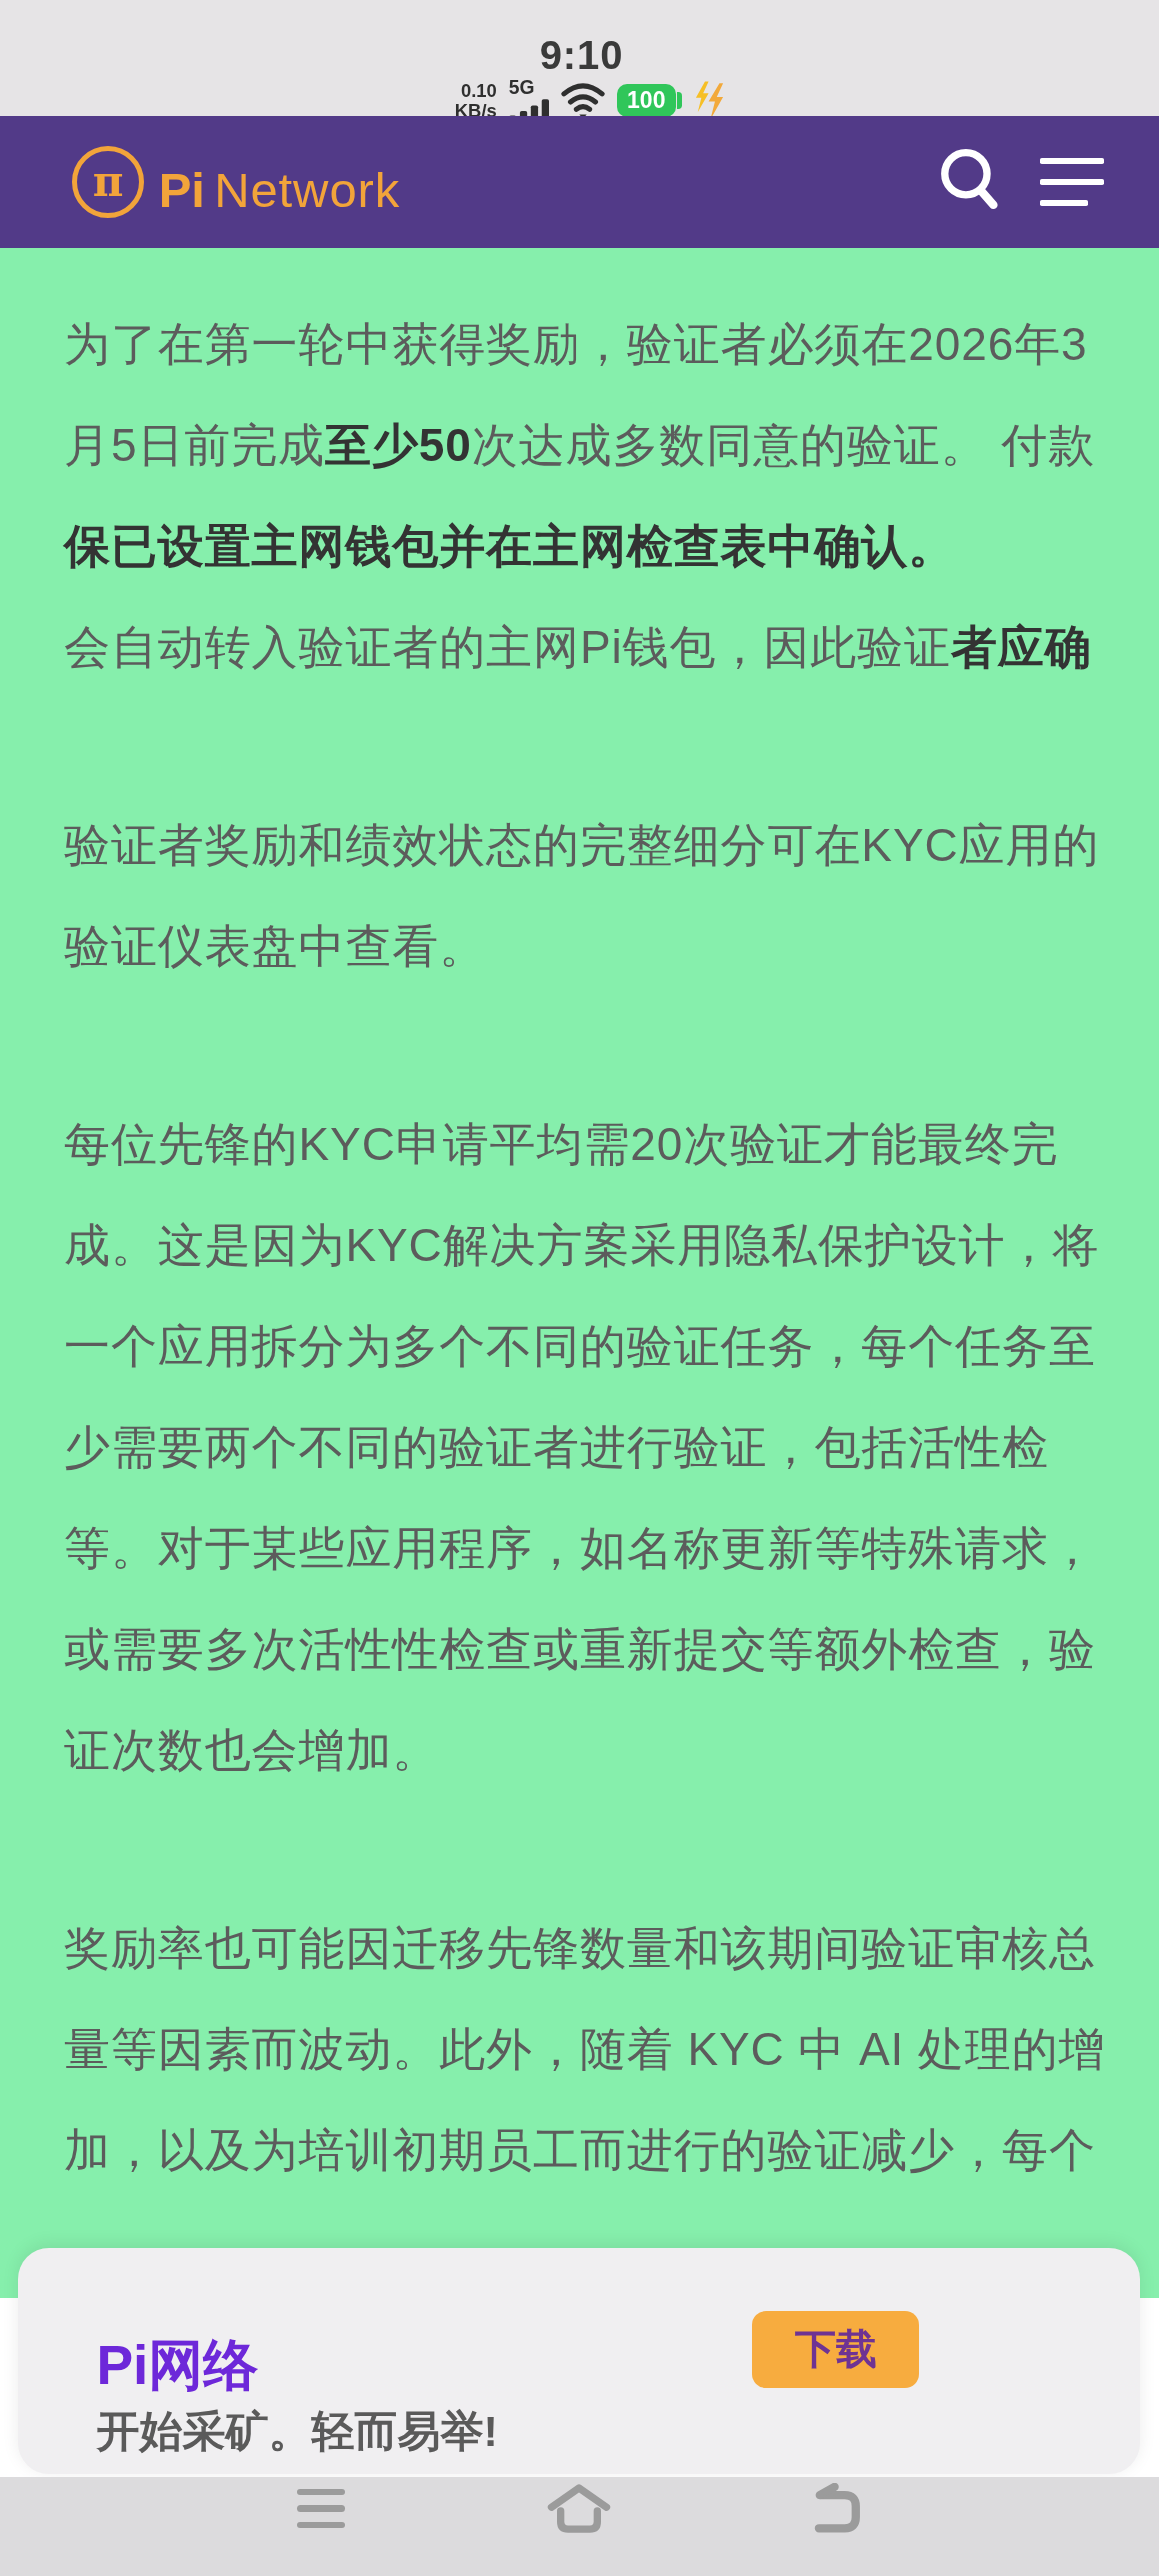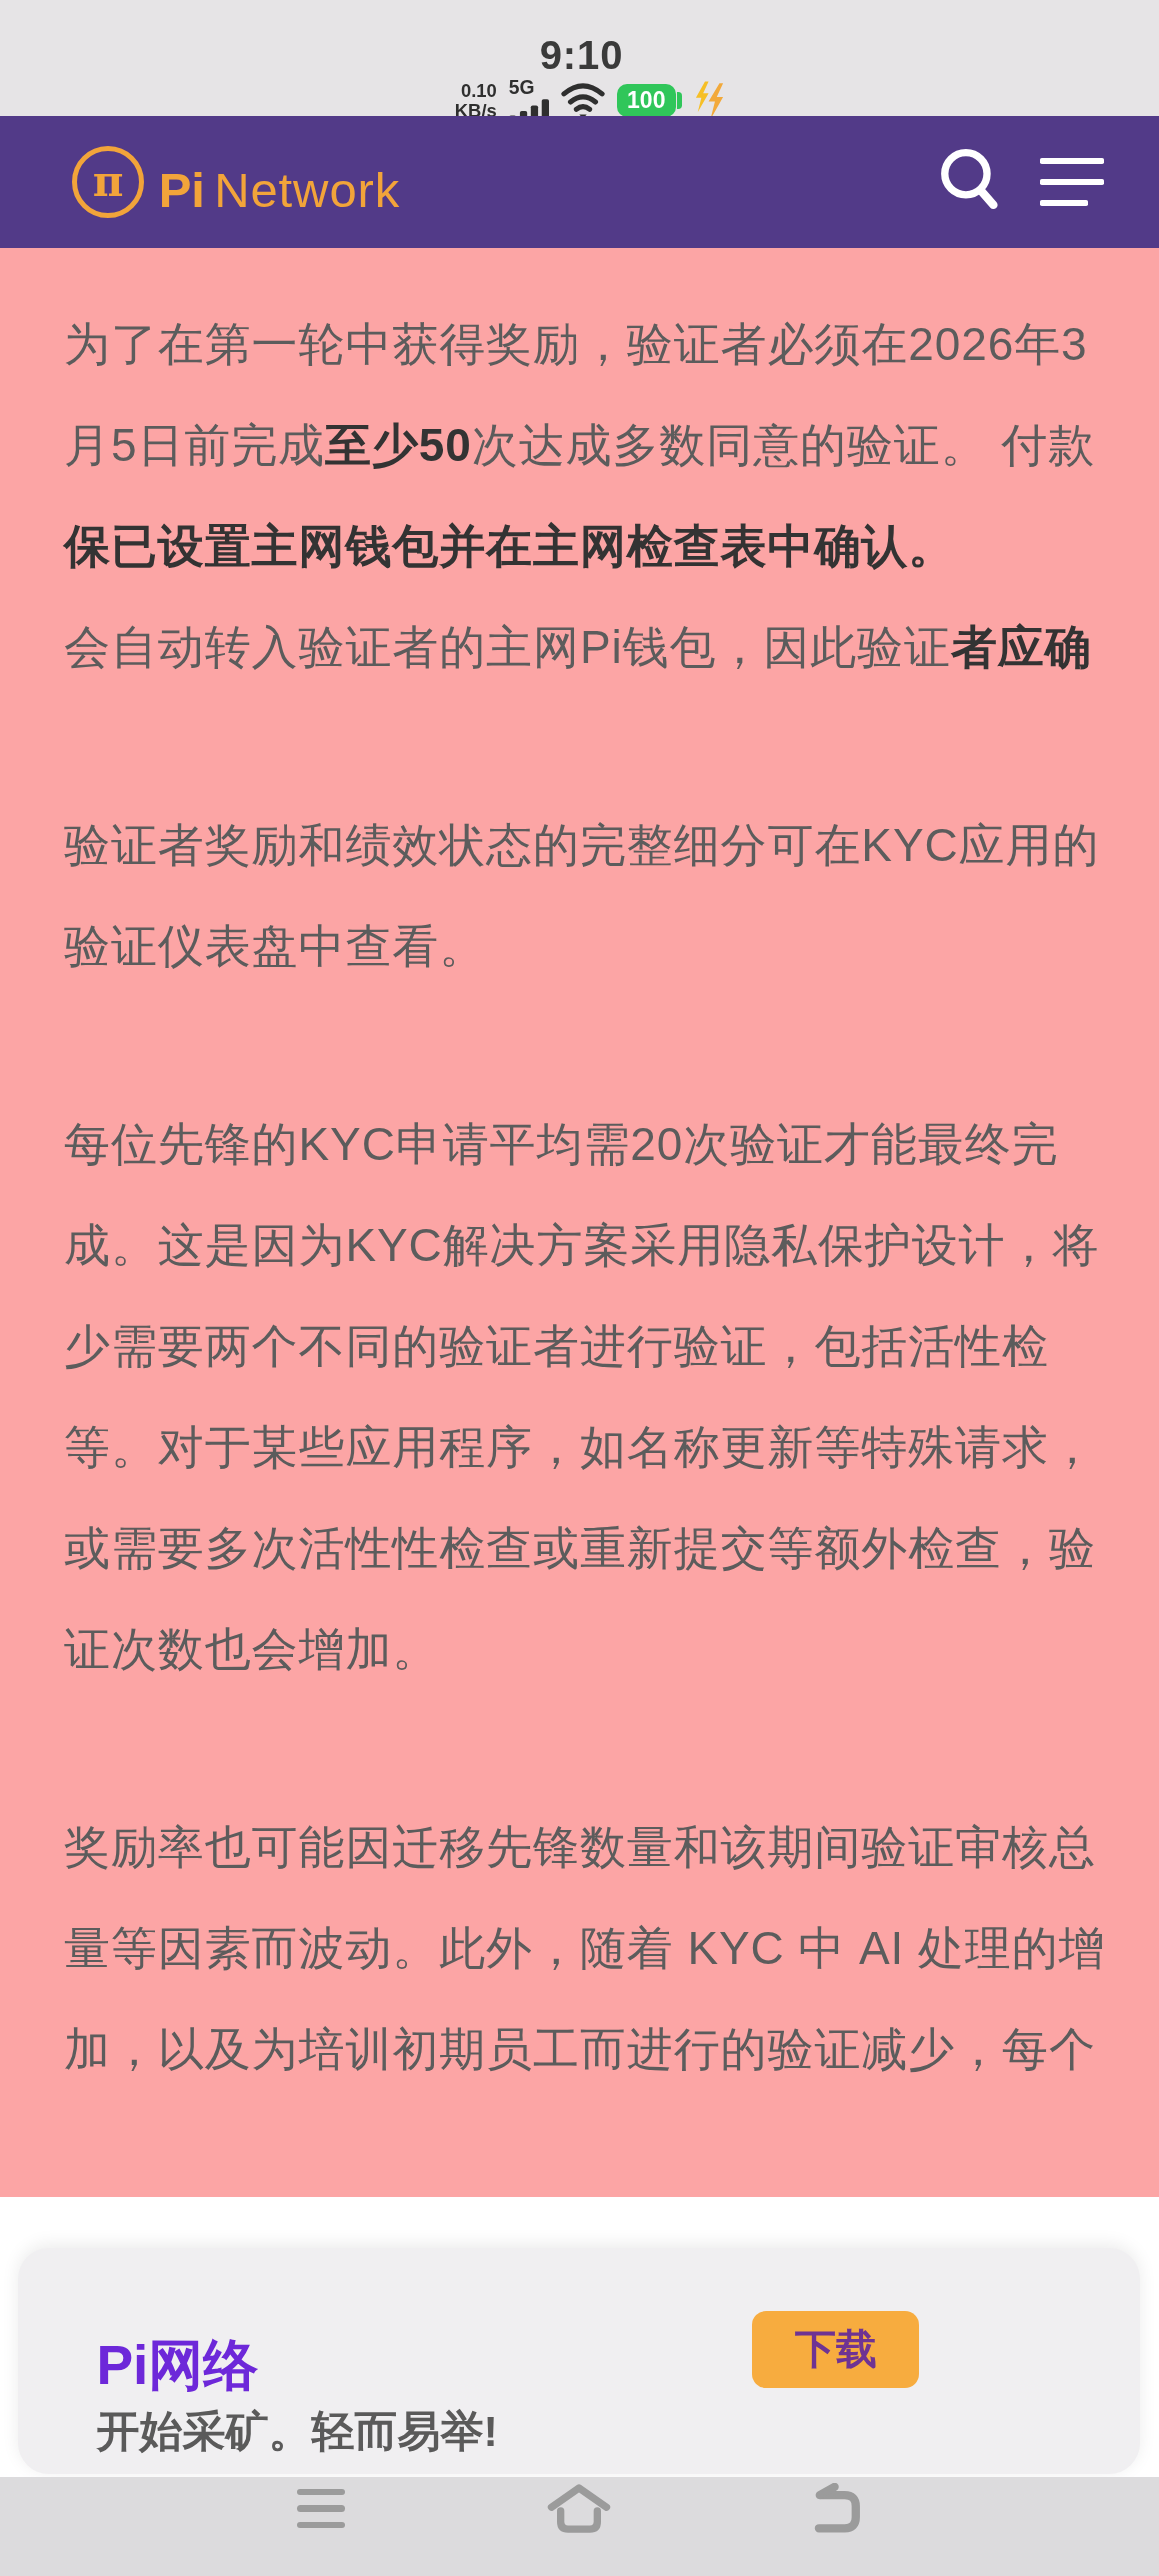--- a/index.html
+++ b/index.html
@@ -47,21 +47,21 @@
   .brand-bold{color:var(--brand-orange);font-size:49px;font-weight:700;}
   .brand-reg{color:var(--brand-orange);font-size:49px;font-weight:400;letter-spacing:0.9px;}
   .header-spacer{flex:1;}
   .search-btn{width:74px;height:92px;display:flex;align-items:center;justify-content:center;cursor:pointer;}
   .menu-btn{width:64px;height:52px;display:flex;flex-direction:column;justify-content:space-between;
     margin-left:33px;cursor:pointer;padding:1.8px 0;}
   .menu-btn .bar{height:6.4px;background:#fff;border-radius:1.8px;width:64px;}
   .menu-btn .bar.short{width:48px;}
 
   
-  .article{position:absolute;left:0;top:248px;width:1159px;padding:46px 60px 0 64px;background:#fca5a5;}
+  .article{position:absolute;left:0;top:248px;width:1159px;padding:46px 60px 0 64px;background:#86efac;}
   .paragraph{margin-bottom:97px;}
   .line{height:101px;line-height:101px;font-size:46px;color:var(--text-regular);
     white-space:nowrap;letter-spacing:0.9px;}
   .line .b{font-weight:700;color:var(--text-bold);}
 
   
   .banner-card{position:absolute;left:18.4px;top:2248px;width:1122px;height:226px;
     background:var(--card-bg);border-radius:31px;box-shadow:0 -3.7px 16.6px rgba(0,0,0,0.08);}
   .banner-title{position:absolute;left:78px;top:53px;font-size:55px;font-weight:700;color:#6d28d9;margin-top:28px;}
   .banner-sub{position:absolute;left:78px;top:155px;font-size:43px;font-weight:700;color:#5A5A5A;}
@@ -144,20 +144,21 @@
       <div class="line"><span class="b">保已设置主网钱包并在主网检查表中确认。</span></div>
       <div class="line"><span>会自动转入验证者的主网Pi钱包，因此验证</span><span class="b">者应确</span></div>
     </div>
     <div class="paragraph">
       <div class="line"><span>验证者奖励和绩效状态的完整细分可在KYC应用的</span></div>
       <div class="line"><span>验证仪表盘中查看。</span></div>
     </div>
     <div class="paragraph">
       <div class="line"><span>每位先锋的KYC申请平均需20次验证才能最终完</span></div>
       <div class="line"><span>成。这是因为KYC解决方案采用隐私保护设计，将</span></div>
+      <div class="line"><span>一个应用拆分为多个不同的验证任务，每个任务至</span></div>
       <div class="line"><span>少需要两个不同的验证者进行验证，包括活性检</span></div>
       <div class="line"><span>等。对于某些应用程序，如名称更新等特殊请求，</span></div>
       <div class="line"><span>或需要多次活性性检查或重新提交等额外检查，验</span></div>
       <div class="line"><span>证次数也会增加。</span></div>
     </div>
     <div class="paragraph">
       <div class="line"><span>奖励率也可能因迁移先锋数量和该期间验证审核总</span></div>
       <div class="line"><span>量等因素而波动。此外，随着 KYC 中 AI 处理的增</span></div>
       <div class="line"><span>加，以及为培训初期员工而进行的验证减少，每个</span></div>
     </div>

